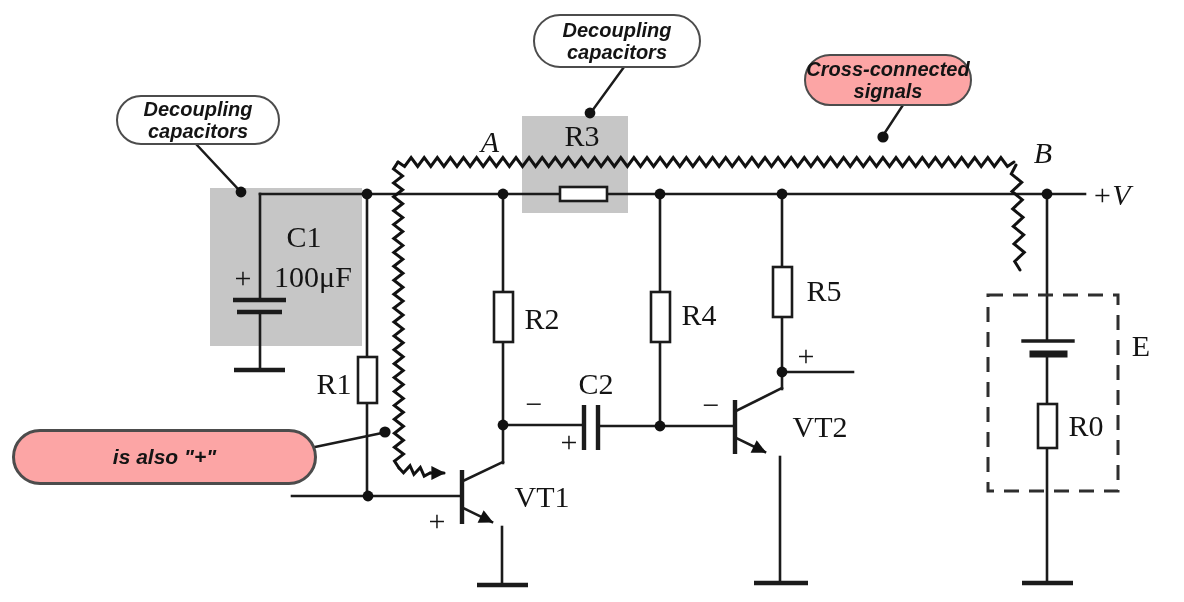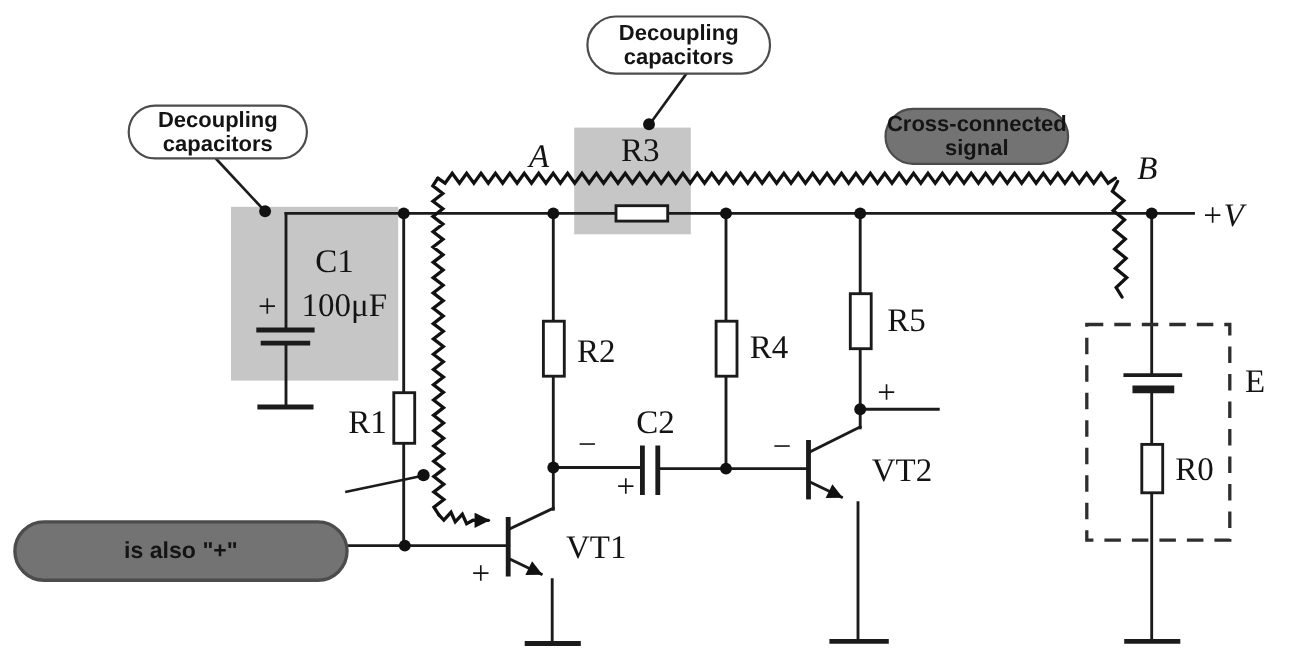--- a/index.html
+++ b/index.html
@@ -24,23 +24,23 @@
   text{font-family:"Liberation Serif","DejaVu Serif",serif;fill:#141414;}
   .lbl{font-size:30px;}
   .it {font-style:italic;}
   .mid{text-anchor:middle;}
 
   
   .callout{
     position:absolute;box-sizing:border-box;z-index:4;
     display:flex;flex-direction:column;align-items:center;justify-content:center;
     border:2.5px solid #4c4c4c;border-radius:30px;background:#fff;
-    font-weight:bold;color:#141414;text-align:center;line-height:1.1;
+    font-weight:bold;color:#141414;text-align:center;line-height:1.1;font-style:italic;
   }
-  .callout.gray{background:#737373;margin-top:44px;}
+  .callout.gray{background:#fca5a5;}
   #co-left {left:116px;top:95px; width:164px;height:50px;font-size:20px;}
   #co-top  {left:533px;top:14px; width:168px;height:54px;font-size:20px;}
   #co-cross{left:804px;top:54px; width:168px;height:52px;font-size:20px;}
   #co-plus {left:12px; top:429px;width:305px;height:56px;font-size:21px;border-width:3px;}
 </style>
 </head>
 <body>
 
 <div id="stage">
 
@@ -174,19 +174,19 @@
 <div class="callout" id="co-left">
   <span>Decoupling</span>
   <span>capacitors</span>
 </div>
 <div class="callout" id="co-top">
   <span>Decoupling</span>
   <span>capacitors</span>
 </div>
 <div class="callout gray" id="co-cross">
   <span>Cross-connected</span>
-  <span>signal</span>
+  <span>signals</span>
 </div>
 <div class="callout gray" id="co-plus">
   <span>is also "+"</span>
 </div>
 
 </div>
 
 </body></html>

